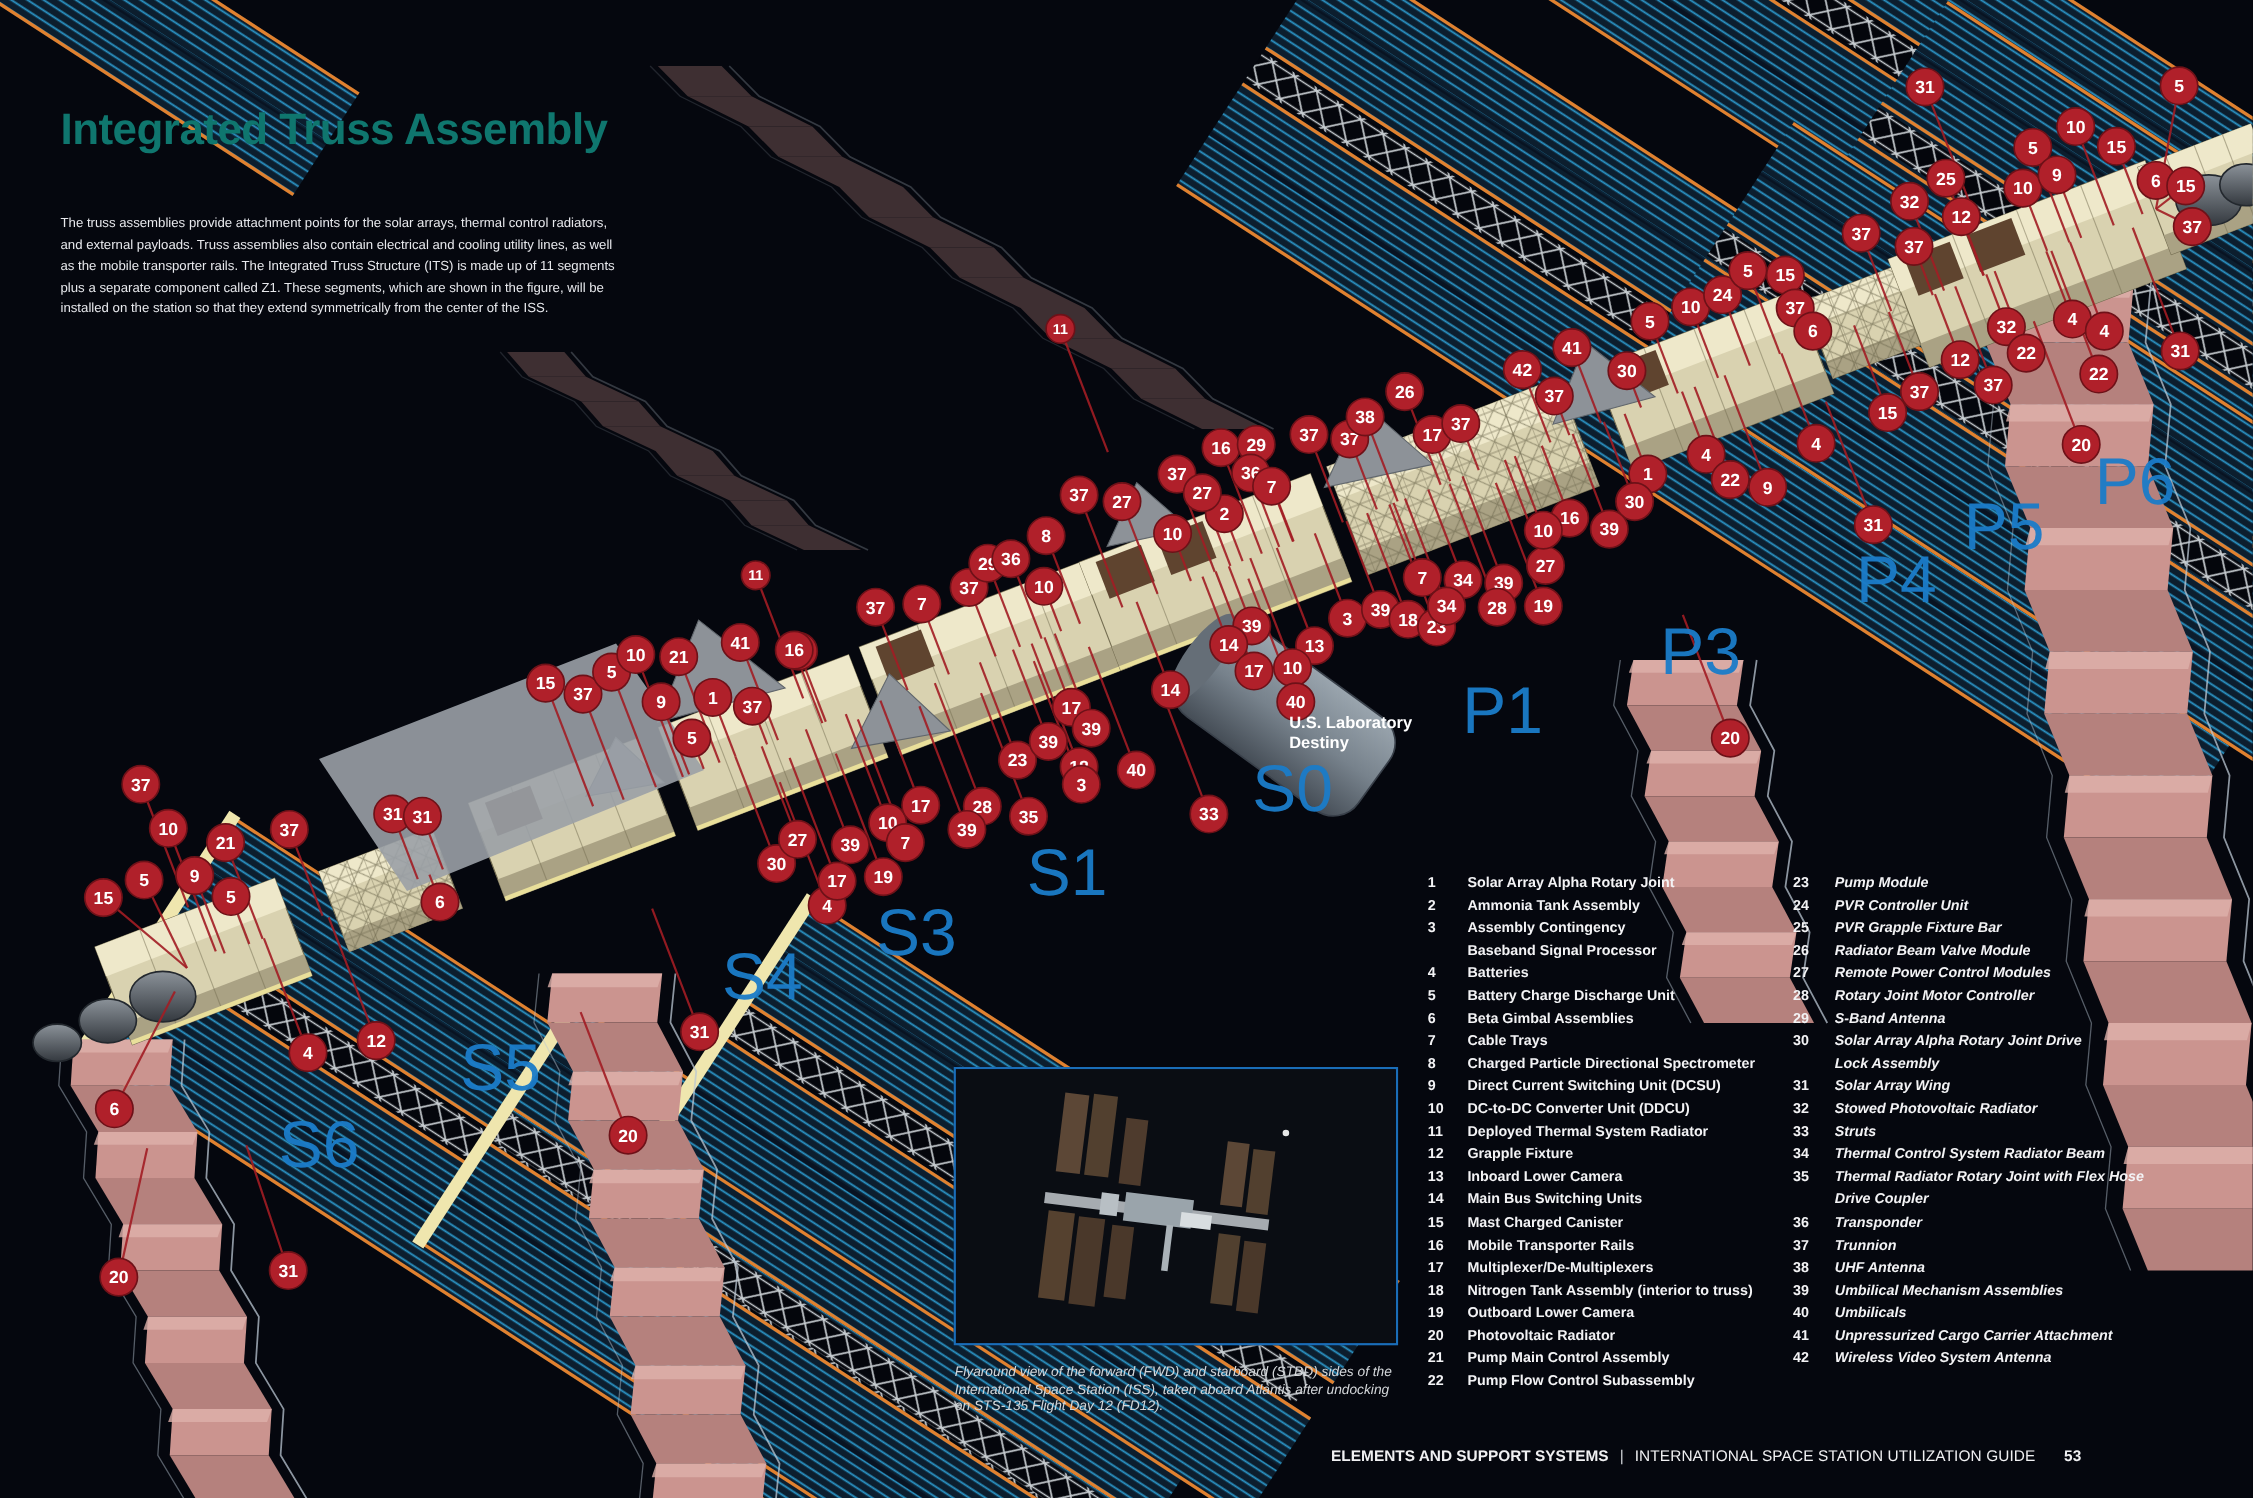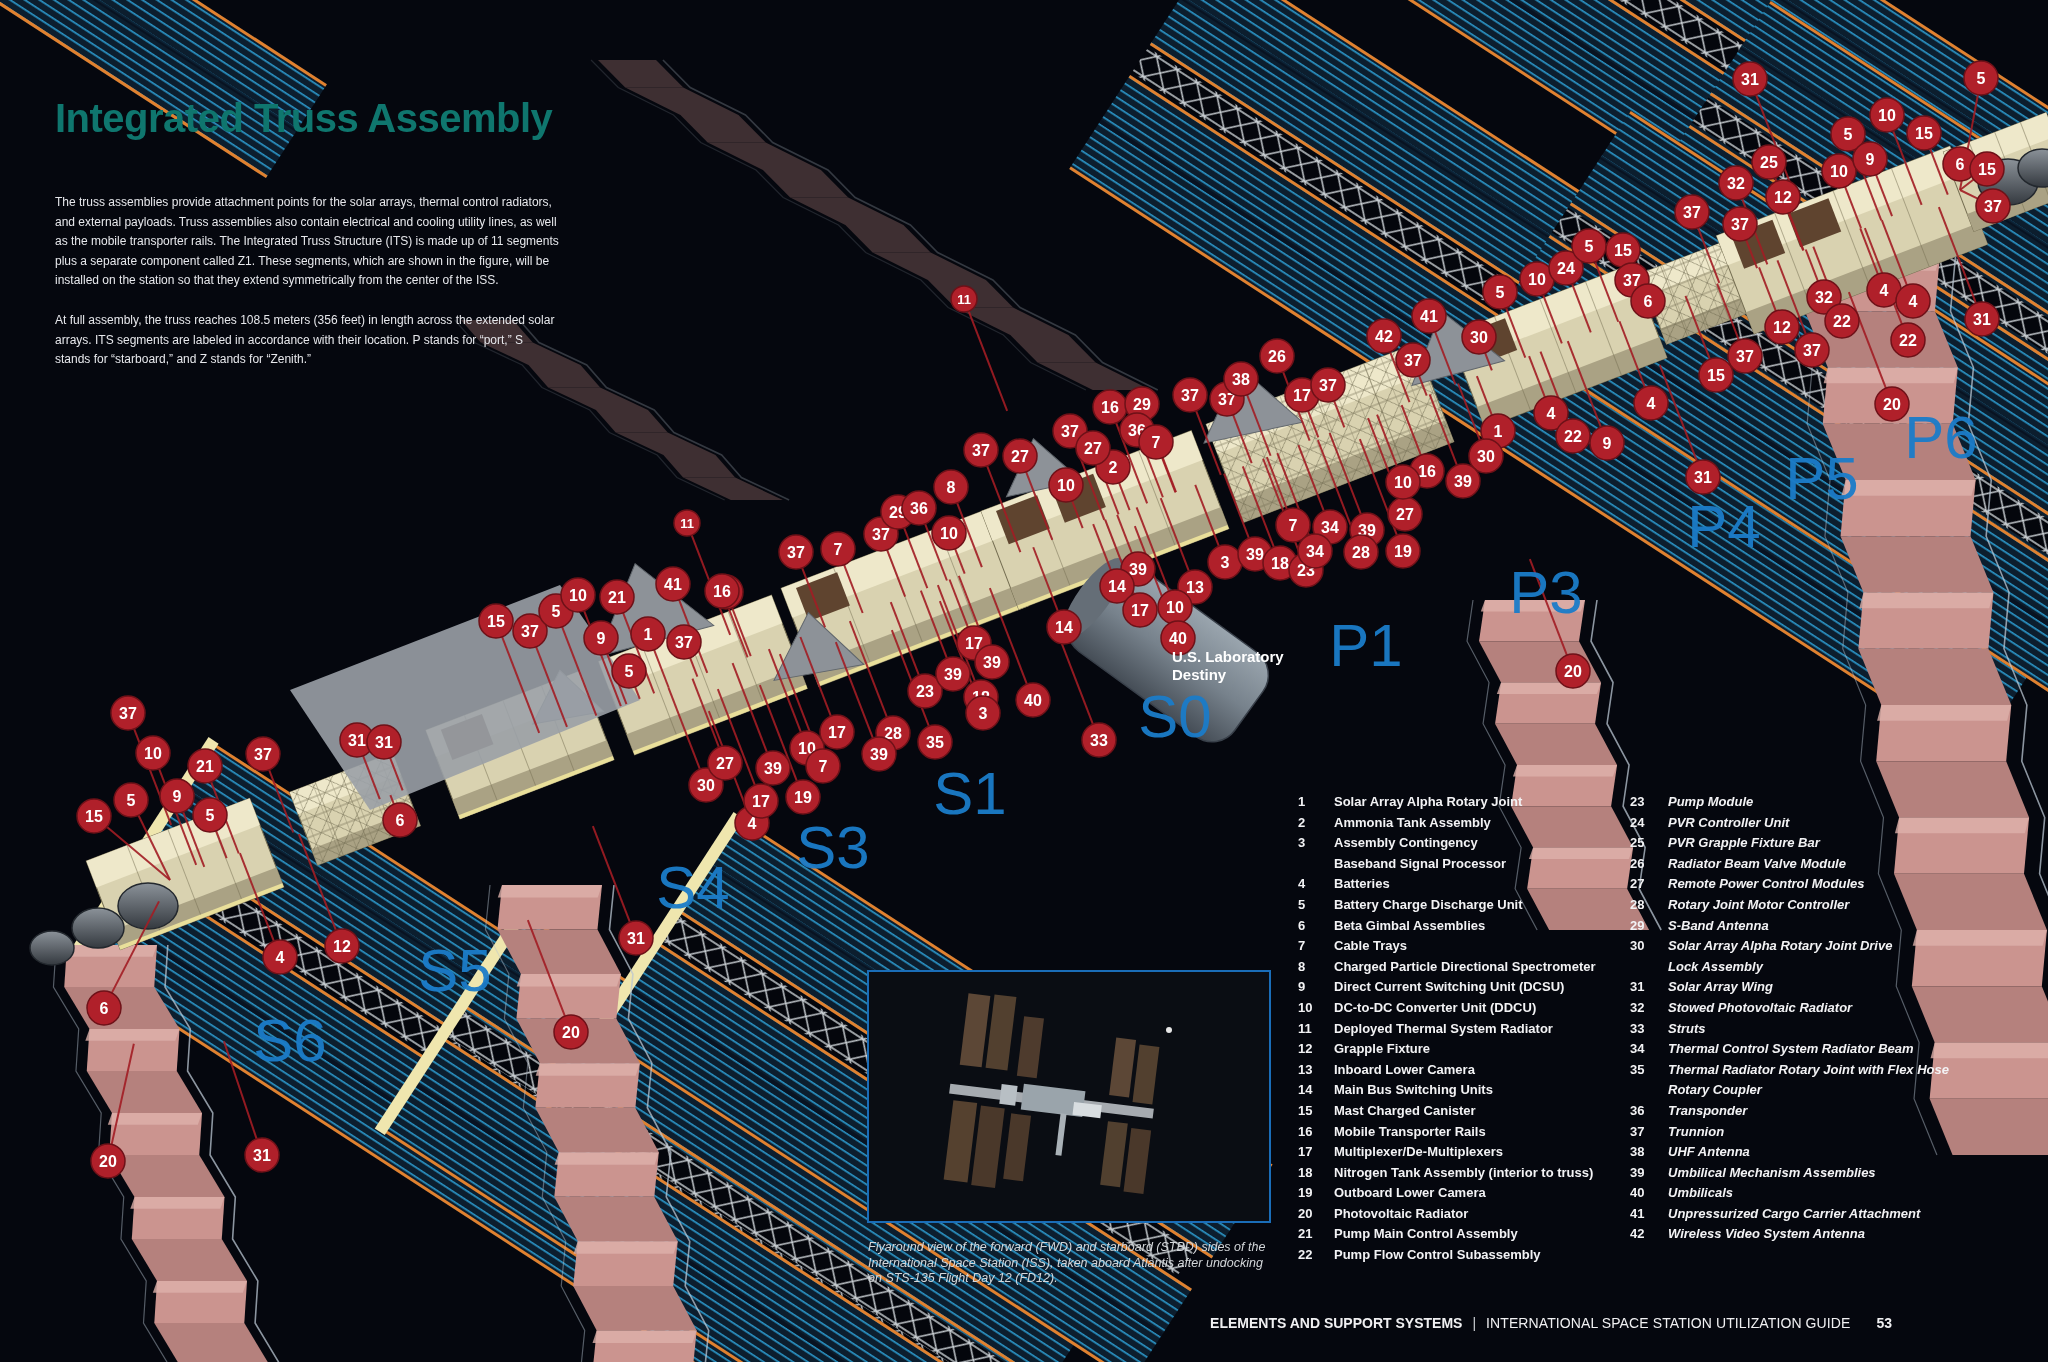--- a/index.html
+++ b/index.html
@@ -1100,21 +1100,20 @@
         <text x="1822" y="478" text-anchor="middle" dy="0.35em" font-family="Liberation Sans, sans-serif" font-size="60" fill="#1b7cc9" opacity="0.95">P5</text>
         <text x="1941" y="437" text-anchor="middle" dy="0.35em" font-family="Liberation Sans, sans-serif" font-size="60" fill="#1b7cc9" opacity="0.95">P6</text>
         <text x="1172" y="662" font-family="Liberation Sans, sans-serif" font-size="15" font-weight="bold" fill="#ffffff">U.S. Laboratory</text>
         <text x="1172" y="680" font-family="Liberation Sans, sans-serif" font-size="15" font-weight="bold" fill="#ffffff">Destiny</text>
       </g>
   </svg>
 
   <div class="title-block">
     <h1 class="page-title">Integrated Truss Assembly</h1>
     <p class="para">The truss assemblies provide attachment points for the solar arrays, thermal control radiators, and external payloads. Truss assemblies also contain electrical and cooling utility lines, as well as the mobile transporter rails. The Integrated Truss Structure (ITS) is made up of 11 segments plus a separate component called Z1. These segments, which are shown in the figure, will be installed on the station so that they extend symmetrically from the center of the ISS.</p>
-    <p class="para">At full assembly, the truss reaches 108.5 meters (356 feet) in length across the extended solar arrays. ITS segments are labeled in accordance with their location. P stands for “port,” S stands for “starboard,” and Z stands for “Zenith.”</p>
   </div>
 
   <div class="legend" id="legend">
       <div class="legend-row">
         <span class="lg-n1">1</span>
         <span class="lg-g1"></span>
         <span class="lg-l1">Solar Array Alpha Rotary Joint</span>
         <span class="lg-n2">23</span>
         <span class="lg-g2"></span>
         <span class="lg-l2">Pump Module</span>
@@ -1222,21 +1221,21 @@
         <span class="lg-n2">35</span>
         <span class="lg-g2"></span>
         <span class="lg-l2">Thermal Radiator Rotary Joint with Flex Hose</span>
       </div>
       <div class="legend-row">
         <span class="lg-n1">14</span>
         <span class="lg-g1"></span>
         <span class="lg-l1">Main Bus Switching Units</span>
         <span class="lg-n2"></span>
         <span class="lg-g2"></span>
-        <span class="lg-l2">Rotary Coupler</span>
+        <span class="lg-l2">Drive Coupler</span>
       </div>
       <div class="legend-row">
         <span class="lg-n1">15</span>
         <span class="lg-g1"></span>
         <span class="lg-l1">Mast Charged Canister</span>
         <span class="lg-n2">36</span>
         <span class="lg-g2"></span>
         <span class="lg-l2">Transponder</span>
       </div>
       <div class="legend-row">

